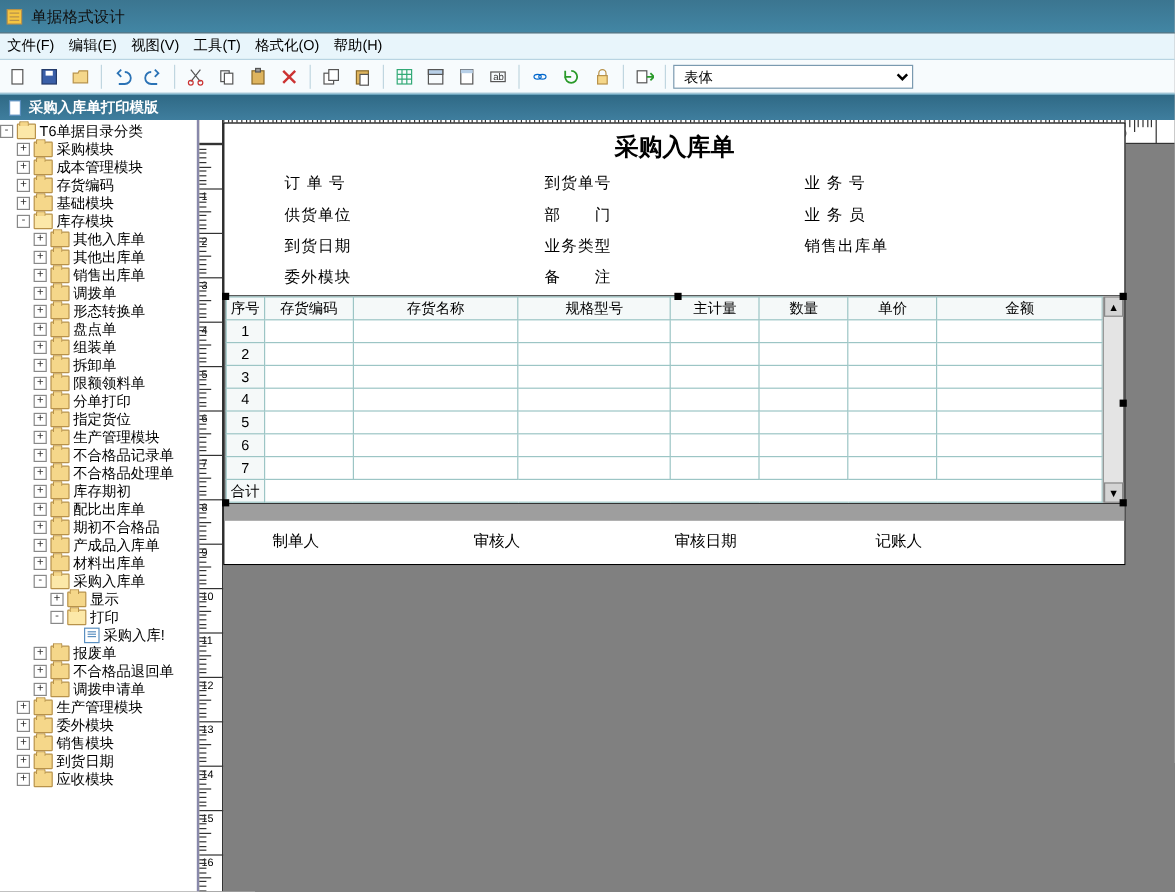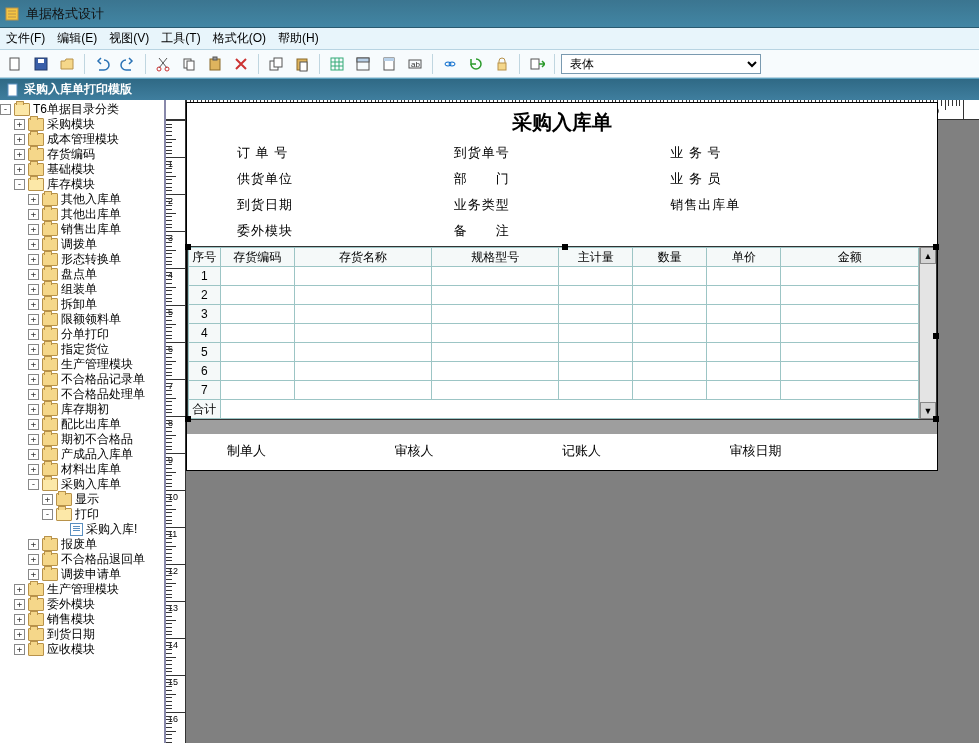--- a/index.html
+++ b/index.html
@@ -1011,19 +1011,19 @@
         <div class="sel-handle" style="right:-3px;top:-3px;"></div>
         <div class="sel-handle" style="left:50%;top:-3px;"></div>
         <div class="sel-handle" style="left:-3px;bottom:-3px;"></div>
         <div class="sel-handle" style="right:-3px;bottom:-3px;"></div>
         <div class="sel-handle" style="right:-3px;top:50%;"></div>
       </div>
       <div class="grayband"></div>
       <div class="footer-row">
         <span>制单人</span>
         <span>审核人</span>
+        <span>审核日期</span>
         <span>记账人</span>
-        <span>审核日期</span>
       </div>
       <div style="height:10px;"></div>
     </div>
   </div>
 </div>
 
 </body></html>

